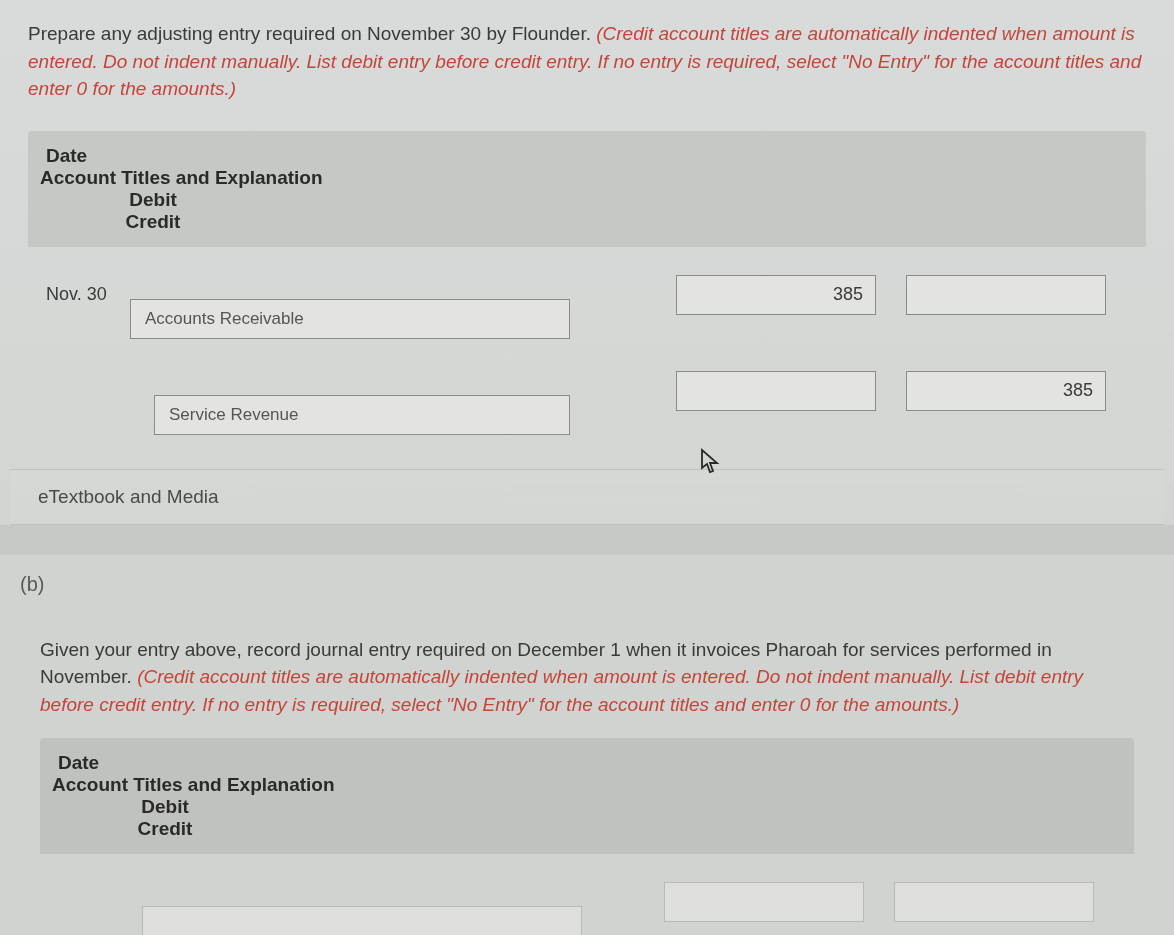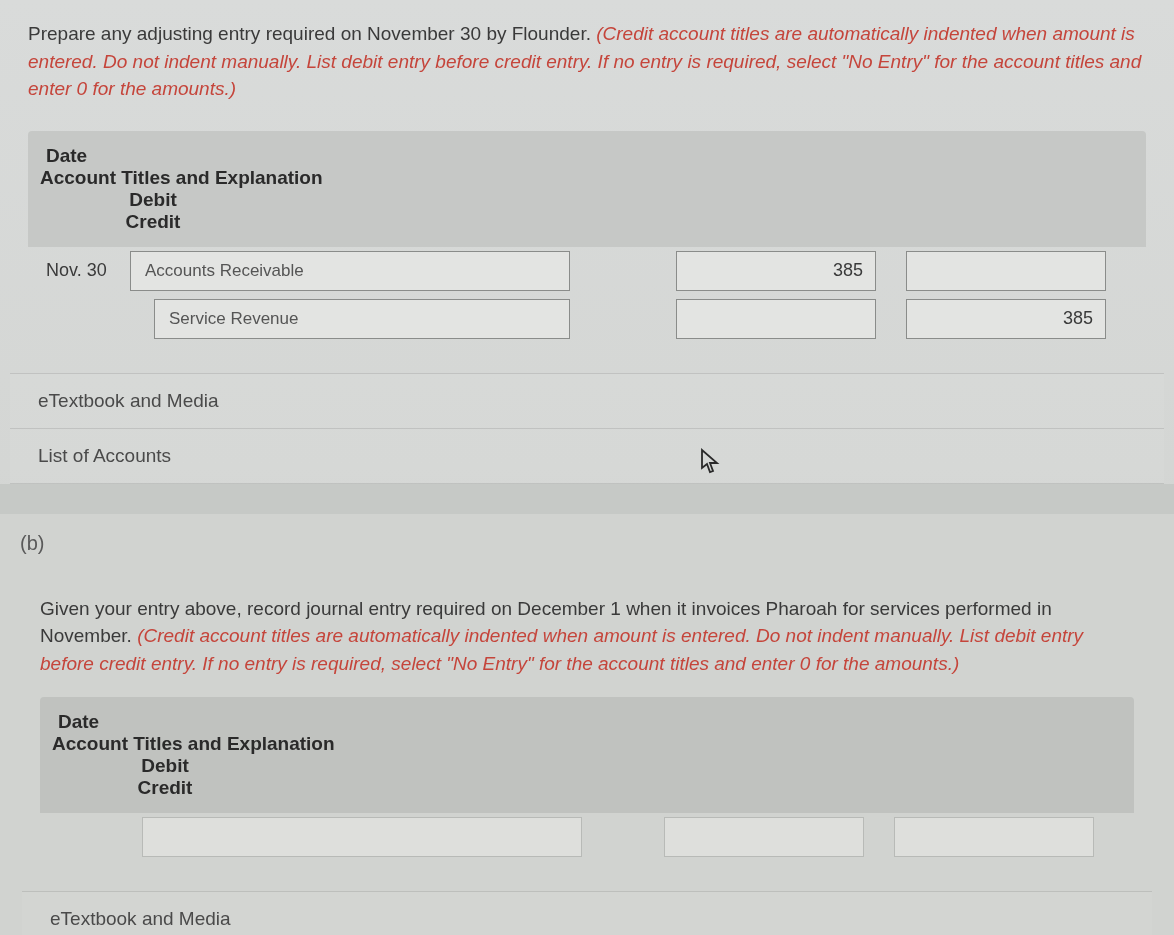--- a/index.html
+++ b/index.html
@@ -53,20 +53,21 @@
   }
   .acct-input {
     width: 440px;
     height: 40px;
     border: 1px solid #8a8c8a;
     background: #e3e4e2;
     font-size: 17px;
     color: #555;
     padding: 0 14px;
     outline: none;
+    margin-top: 48px;
   }
   .acct-input.indent {
     margin-left: 24px;
     width: 416px;
   }
   .num-input {
     width: 200px;
     height: 40px;
     border: 1px solid #8a8c8a;
     background: #e3e4e2;
@@ -173,21 +174,20 @@
       <div class="num-cell">
         <input class="num-input" value="" style="">
       </div>
       <div class="num-cell">
         <input class="num-input" value="385" style="">
       </div>
     </div>
   </div>
 
   <div class="link-bar">eTextbook and Media</div>
-  <div class="link-bar">List of Accounts</div>
 
 </div>
 
 <div class="part-divider"></div>
 
 <div class="part-label">(b)</div>
 
 <div class="part-b-body">
   <div class="instruction">
     <span>Given your entry above, record journal entry required on December 1 when it invoices Pharoah for services performed in November. </span><span class="ital">(Credit account titles are automatically indented when amount is entered. Do not indent manually. List debit entry before credit entry. If no entry is required, select "No Entry" for the account titles and enter 0 for the amounts.)</span>

